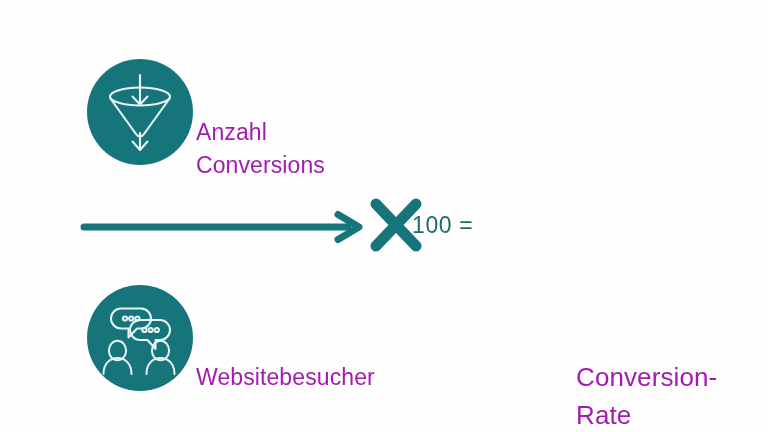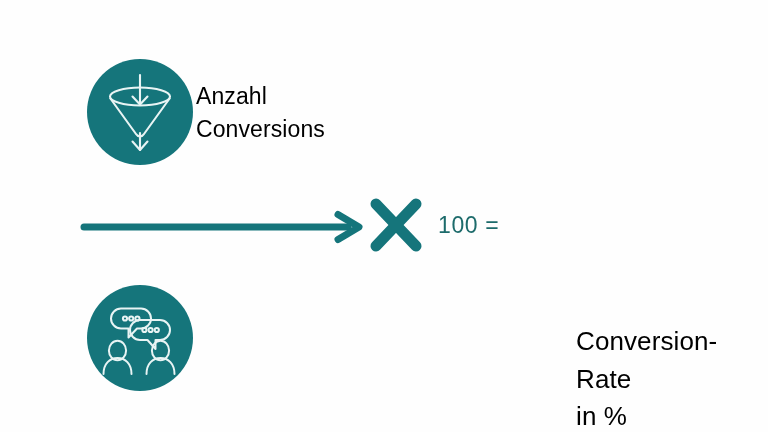--- a/index.html
+++ b/index.html
@@ -29,25 +29,26 @@
     align-items: center;
     justify-content: center;
   }
   #badge-conversions { left: 87px; top: 59px; }
   #badge-visitors    { left: 87px; top: 285px; }
   .badge svg { display: block; }
 
   
   .label {
     position: absolute;
-    color: #000000;
+    color: #a21caf;
     font-size: 23px;
     line-height: 1.42;
     letter-spacing: .1px;
     white-space: pre-line;
+    margin-top: 36px;
   }
   #label-conversions { left: 196px; top: 80px; }
   #label-visitors    { left: 196px; top: 325px; }
   #label-result {
     left: 576px;
     top: 323px;
     font-size: 26px;
     line-height: 1.45;
   }
 
@@ -63,21 +64,21 @@
   
   #times-sign {
     position: absolute;
     left: 368px;
     top: 196px;
     width: 56px;
     height: 58px;
   }
   #formula-tail {
     position: absolute;
-    left: 438px;
+    left: 412px;
     top: 212px;
     color: #1d6b6b;
     font-size: 23px;
     letter-spacing: .6px;
   }
 
   
   #result-art {
     position: absolute;
     left: 528px;
@@ -141,18 +142,19 @@
         <circle cx="56.8" cy="30" r="2.1"></circle>
 
         <ellipse cx="17.5" cy="50.5" rx="8.6" ry="9.8"></ellipse>
         <path d="M3.5 74 c0 -10.2 6.3 -16 14 -16 c7.7 0 14 5.8 14 16"></path>
 
         <ellipse cx="60.5" cy="50.5" rx="8.6" ry="9.8"></ellipse>
         <path d="M46.5 74 c0 -10.2 6.3 -16 14 -16 c7.7 0 14 5.8 14 16"></path>
       </svg>
     </span>
   </div>
+  <div class="label" id="label-visitors">Websitebesucher</div>
 
 
   <div class="label" id="label-result">Conversion-Rate
 in %</div>
 
 </div>
 
 </body></html>

